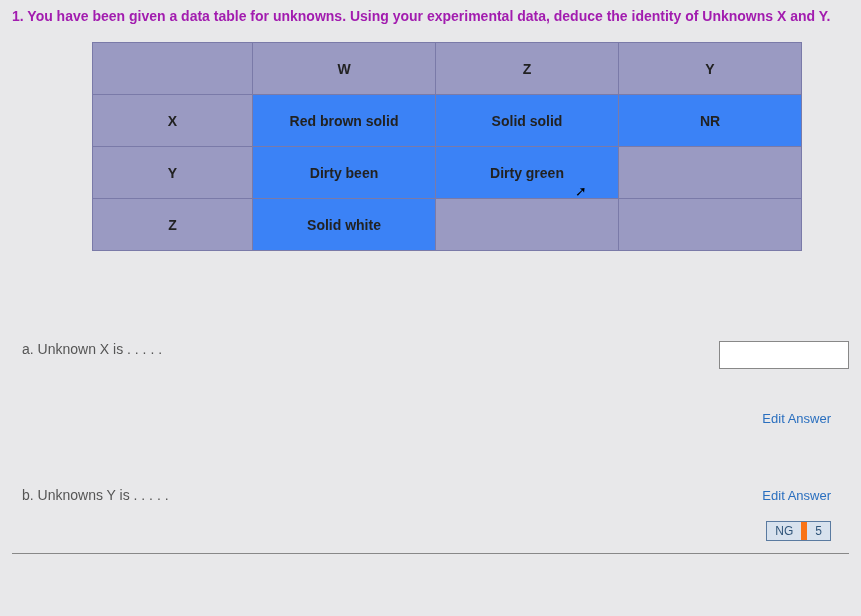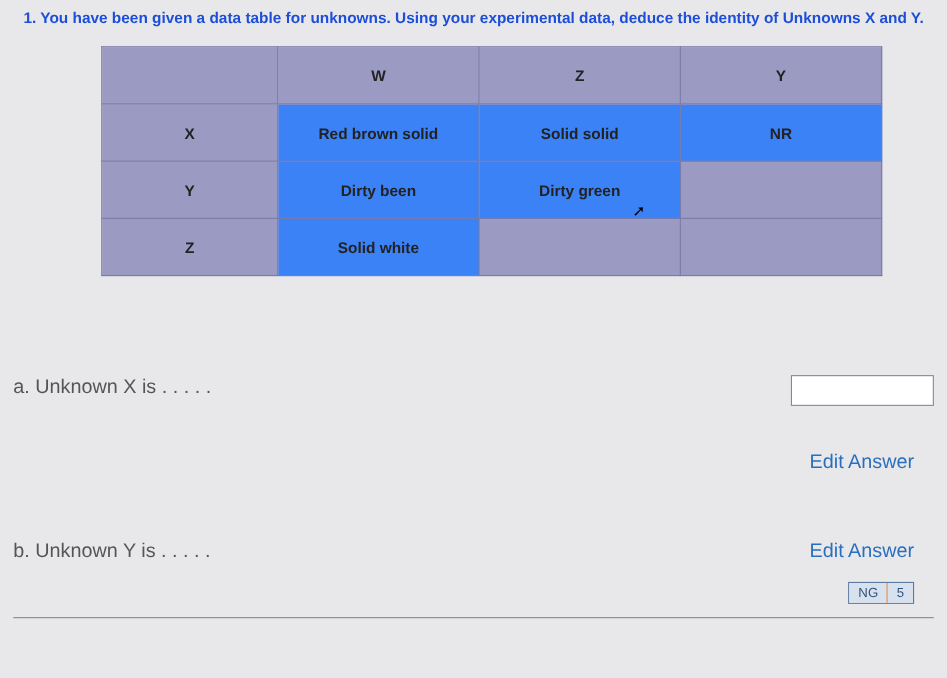--- a/index.html
+++ b/index.html
@@ -9,22 +9,21 @@
       width: 861px;
       height: 616px;
       padding: 8px 12px;
       color: #1a1a1a;
       position: relative;
     }
     .question-text {
       font-size: 14px;
       font-weight: 600;
       margin-bottom: 18px;
-      color: #1d4ed8;
-      text-align: center;
+      color: #a21caf;
     }
     .table-wrap {
       margin-left: 80px;
       margin-right: 40px;
     }
     table {
       border-collapse: collapse;
       width: 710px;
       table-layout: fixed;
     }
@@ -41,33 +40,34 @@
     .datacell { background: #3b82f6; }
     .emptycell { background: #9a9ac2; }
     .col-first { width: 160px; }
     .answer-row {
       margin-top: 90px;
       display: flex;
       align-items: flex-start;
       justify-content: space-between;
     }
     .sub-label {
-      font-size: 18px;
+      font-size: 14px;
       color: #555;
+      margin-left: 10px;
     }
     .answer-input {
       width: 130px;
       height: 28px;
       border: 1px solid #888;
       background: #fff;
       margin-right: 0;
     }
     .edit-link {
       color: #2a6fbf;
-      font-size: 18px;
+      font-size: 13px;
       text-align: right;
       margin-right: 18px;
     }
     .section-b {
       margin-top: 60px;
       display: flex;
       justify-content: space-between;
       align-items: center;
     }
     .ng-badge {
@@ -76,21 +76,21 @@
       font-size: 12px;
       margin-right: 18px;
       margin-top: 18px;
       float: right;
     }
     .ng-badge span {
       padding: 2px 8px;
       color: #30557a;
       background: #d8e2ee;
     }
-    .ng-badge span:first-child { border-right: 1px solid #f97316; }
+    .ng-badge span:first-child { border-right: 6px solid #f97316; }
     hr.bottom-rule {
       margin-top: 50px;
       border: none;
       border-top: 1px solid #888;
       clear: both;
     }
     .cursor {
       position: absolute;
       font-size: 14px;
       color: #000;
@@ -142,21 +142,21 @@
 <div class="answer-row">
   <div class="sub-label">a. Unknown X is . . . . .</div>
   <input class="answer-input" type="text" value="" style="">
 </div>
 
 <div class="right-col" style="margin-top:40px;">
   <span class="edit-link">Edit Answer</span>
 </div>
 
 <div class="section-b">
-  <div class="sub-label">b. Unknown Y is . . . . .</div>
+  <div class="sub-label">b. Unknowns Y is . . . . .</div>
   <span class="edit-link">Edit Answer</span>
 </div>
 
 <div style="text-align:right;">
   <div class="ng-badge">
     <span>NG</span>
     <span>5</span>
   </div>
 </div>
 

